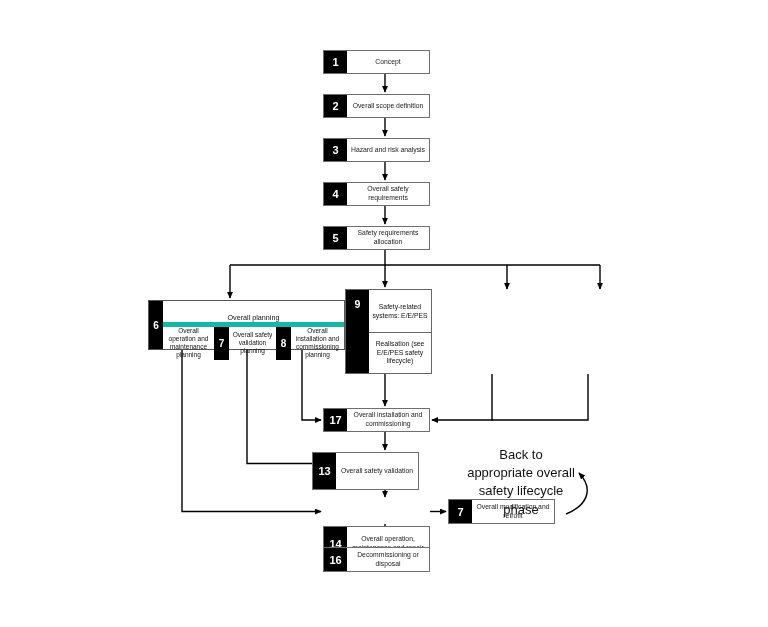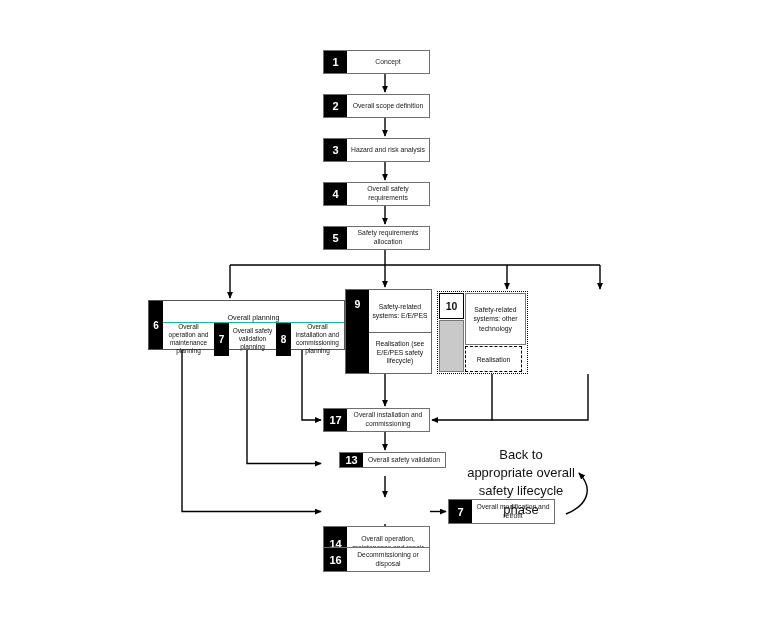--- a/index.html
+++ b/index.html
@@ -19,21 +19,21 @@
   .lbl{
     flex:1;display:flex;align-items:center;justify-content:center;
     text-align:center;font-size:6.8px;line-height:1.32;padding:1px 2px;color:#1a1a1a;
   }
   
   #planning{position:absolute;left:148px;top:300px;width:197px;height:50px;
     box-sizing:border-box;border:1.4px solid #555;background:#fff;z-index:2;display:flex;}
   #planning .tallnum{flex:0 0 14px;background:#000;color:#fff;font-weight:bold;
     font-size:10px;display:flex;align-items:center;justify-content:center;}
   #planning .right{flex:1;display:flex;flex-direction:column;}
-  #planning .hdr{height:11px;border-bottom:1px solid #14b8a6;display:flex;
+  #planning .hdr{height:11px;border-bottom:5px solid #14b8a6;display:flex;
     align-items:center;justify-content:center;font-size:7.2px;margin-top:12px;}
   #planning .cells{flex:1;display:flex;}
   #planning .cell{display:flex;align-items:center;justify-content:center;
     text-align:center;font-size:6.5px;line-height:1.25;padding:0 1px;}
   #planning .nb{flex:0 0 15px;background:#000;color:#fff;font-weight:bold;
     font-size:10px;display:flex;align-items:center;justify-content:center;}
   
   #box9{position:absolute;left:345px;top:289px;width:87px;height:85px;
     box-sizing:border-box;border:1.5px solid #666;background:#fff;z-index:2;display:flex;}
   #box9 .col9{flex:0 0 23px;background:#000;color:#fff;font-weight:bold;font-size:10.5px;
@@ -139,33 +139,27 @@
   </div>
 
   <div id="box9">
     <div class="col9">9</div>
     <div class="r9">
       <div class="sys">Safety-related systems: E/E/PES</div>
       <div class="real">Realisation (see E/E/PES safety lifecycle)</div>
     </div>
   </div>
 
-  <div class="dotbox" style="left:437px;top:291px">
-    <div class="numb">10</div>
-    <div class="grey"></div>
-    <div class="sys">Safety-related systems: other technology</div>
-    <div class="real">Realisation</div>
-  </div>
 
 
   <div class="box" style="left:323px;top:408px;width:107px;height:24px">
     <div class="numblock">17</div>
     <div class="lbl">Overall installation and commissioning</div>
   </div>
-  <div class="box" style="left:339px;top:452px;width:107px;height:16px">
+  <div class="box" style="left:312px;top:452px;width:107px;height:38px">
     <div class="numblock">13</div>
     <div class="lbl">Overall safety validation</div>
   </div>
   <div class="box" style="left:323px;top:526px;width:107px;height:35px">
     <div class="numblock">14</div>
     <div class="lbl">Overall operation, maintenance and repair</div>
   </div>
   <div class="box" style="left:448px;top:499px;width:107px;height:25px">
     <div class="numblock">7</div>
     <div class="lbl">Overall modification and retrofit</div>

